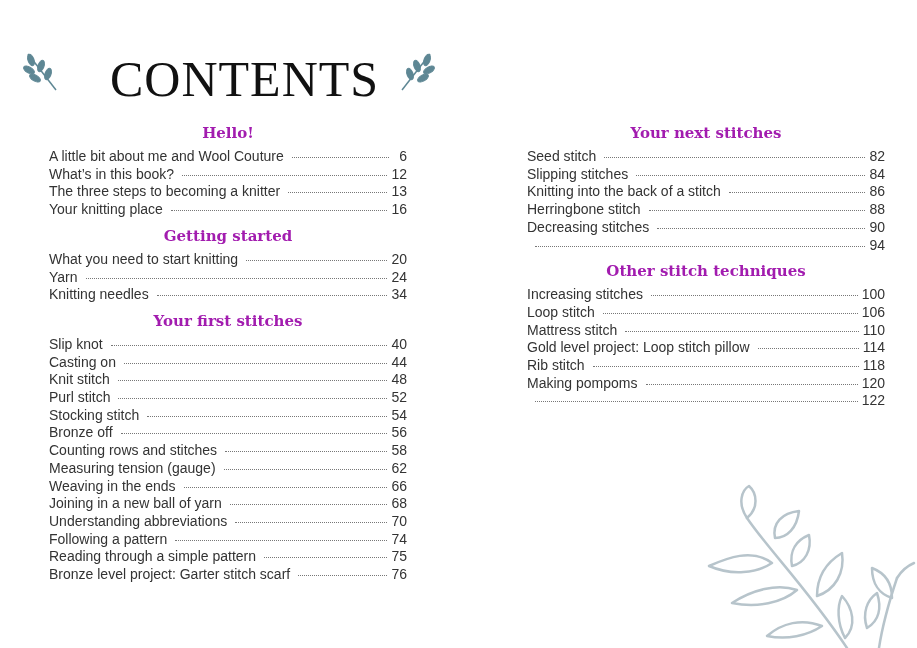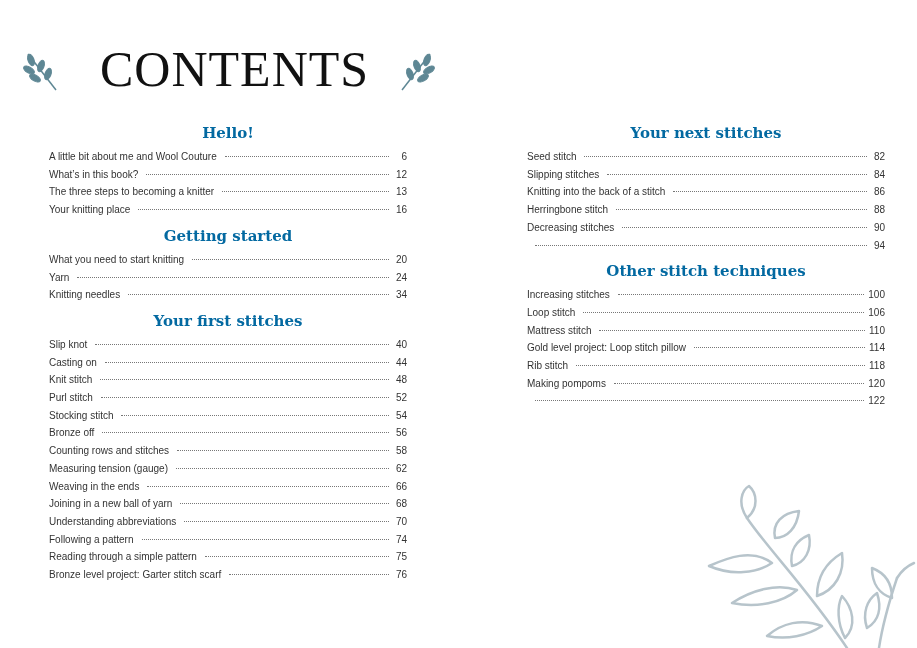--- a/index.html
+++ b/index.html
@@ -3,35 +3,35 @@
 <meta charset="utf-8">
 <style>
   html, body { margin: 0; padding: 0; }
   body {
     width: 917px; height: 648px; background: #ffffff; position: relative; overflow: hidden;
     font-family: "Liberation Sans", sans-serif; color: #222;
   }
   .title {
     position: absolute; left: 96px; top: 34px;
     font-family: "Liberation Serif", serif; font-size: 50px; letter-spacing: 1px;
-    color: #111; line-height: 62px; margin: 4px; font-weight: normal;
+    color: #111; line-height: 62px; margin: 14px; font-weight: normal;
   }
   .sprig { position: absolute; }
   .sprig-left { left: 22px; top: 50px; width: 38px; height: 42px; }
   .sprig-right { left: 398px; top: 50px; width: 38px; height: 42px; }
   .col { position: absolute; width: 358px; }
   .col-left { left: 49px; top: 122px; }
   .col-right { left: 527px; top: 122px; }
   .section { margin-bottom: 6px; }
   .section-title {
     font-family: "DejaVu Serif", serif; font-weight: bold; font-size: 15px;
-    color: #0369a1; text-align: center; margin: 0 0 4px 0; line-height: 22px;
+    color: #a21caf; text-align: center; margin: 0 0 4px 0; line-height: 22px;
   }
   .entry {
-    display: flex; align-items: baseline; font-size: 10px; line-height: 17.7px; color: #333;
+    display: flex; align-items: baseline; font-size: 14px; line-height: 17.7px; color: #333;
   }
   .entry .label { white-space: nowrap; }
   .entry .dots {
     flex: 1; margin: 0 4px 0 8px; border-bottom: 1px dotted #777;
     transform: translateY(-3px);
   }
   .entry .page { white-space: nowrap; min-width: 14px; text-align: right; }
   .branch { position: absolute; right: 0; bottom: 0; width: 220px; height: 170px; }
 </style>
 </head>

